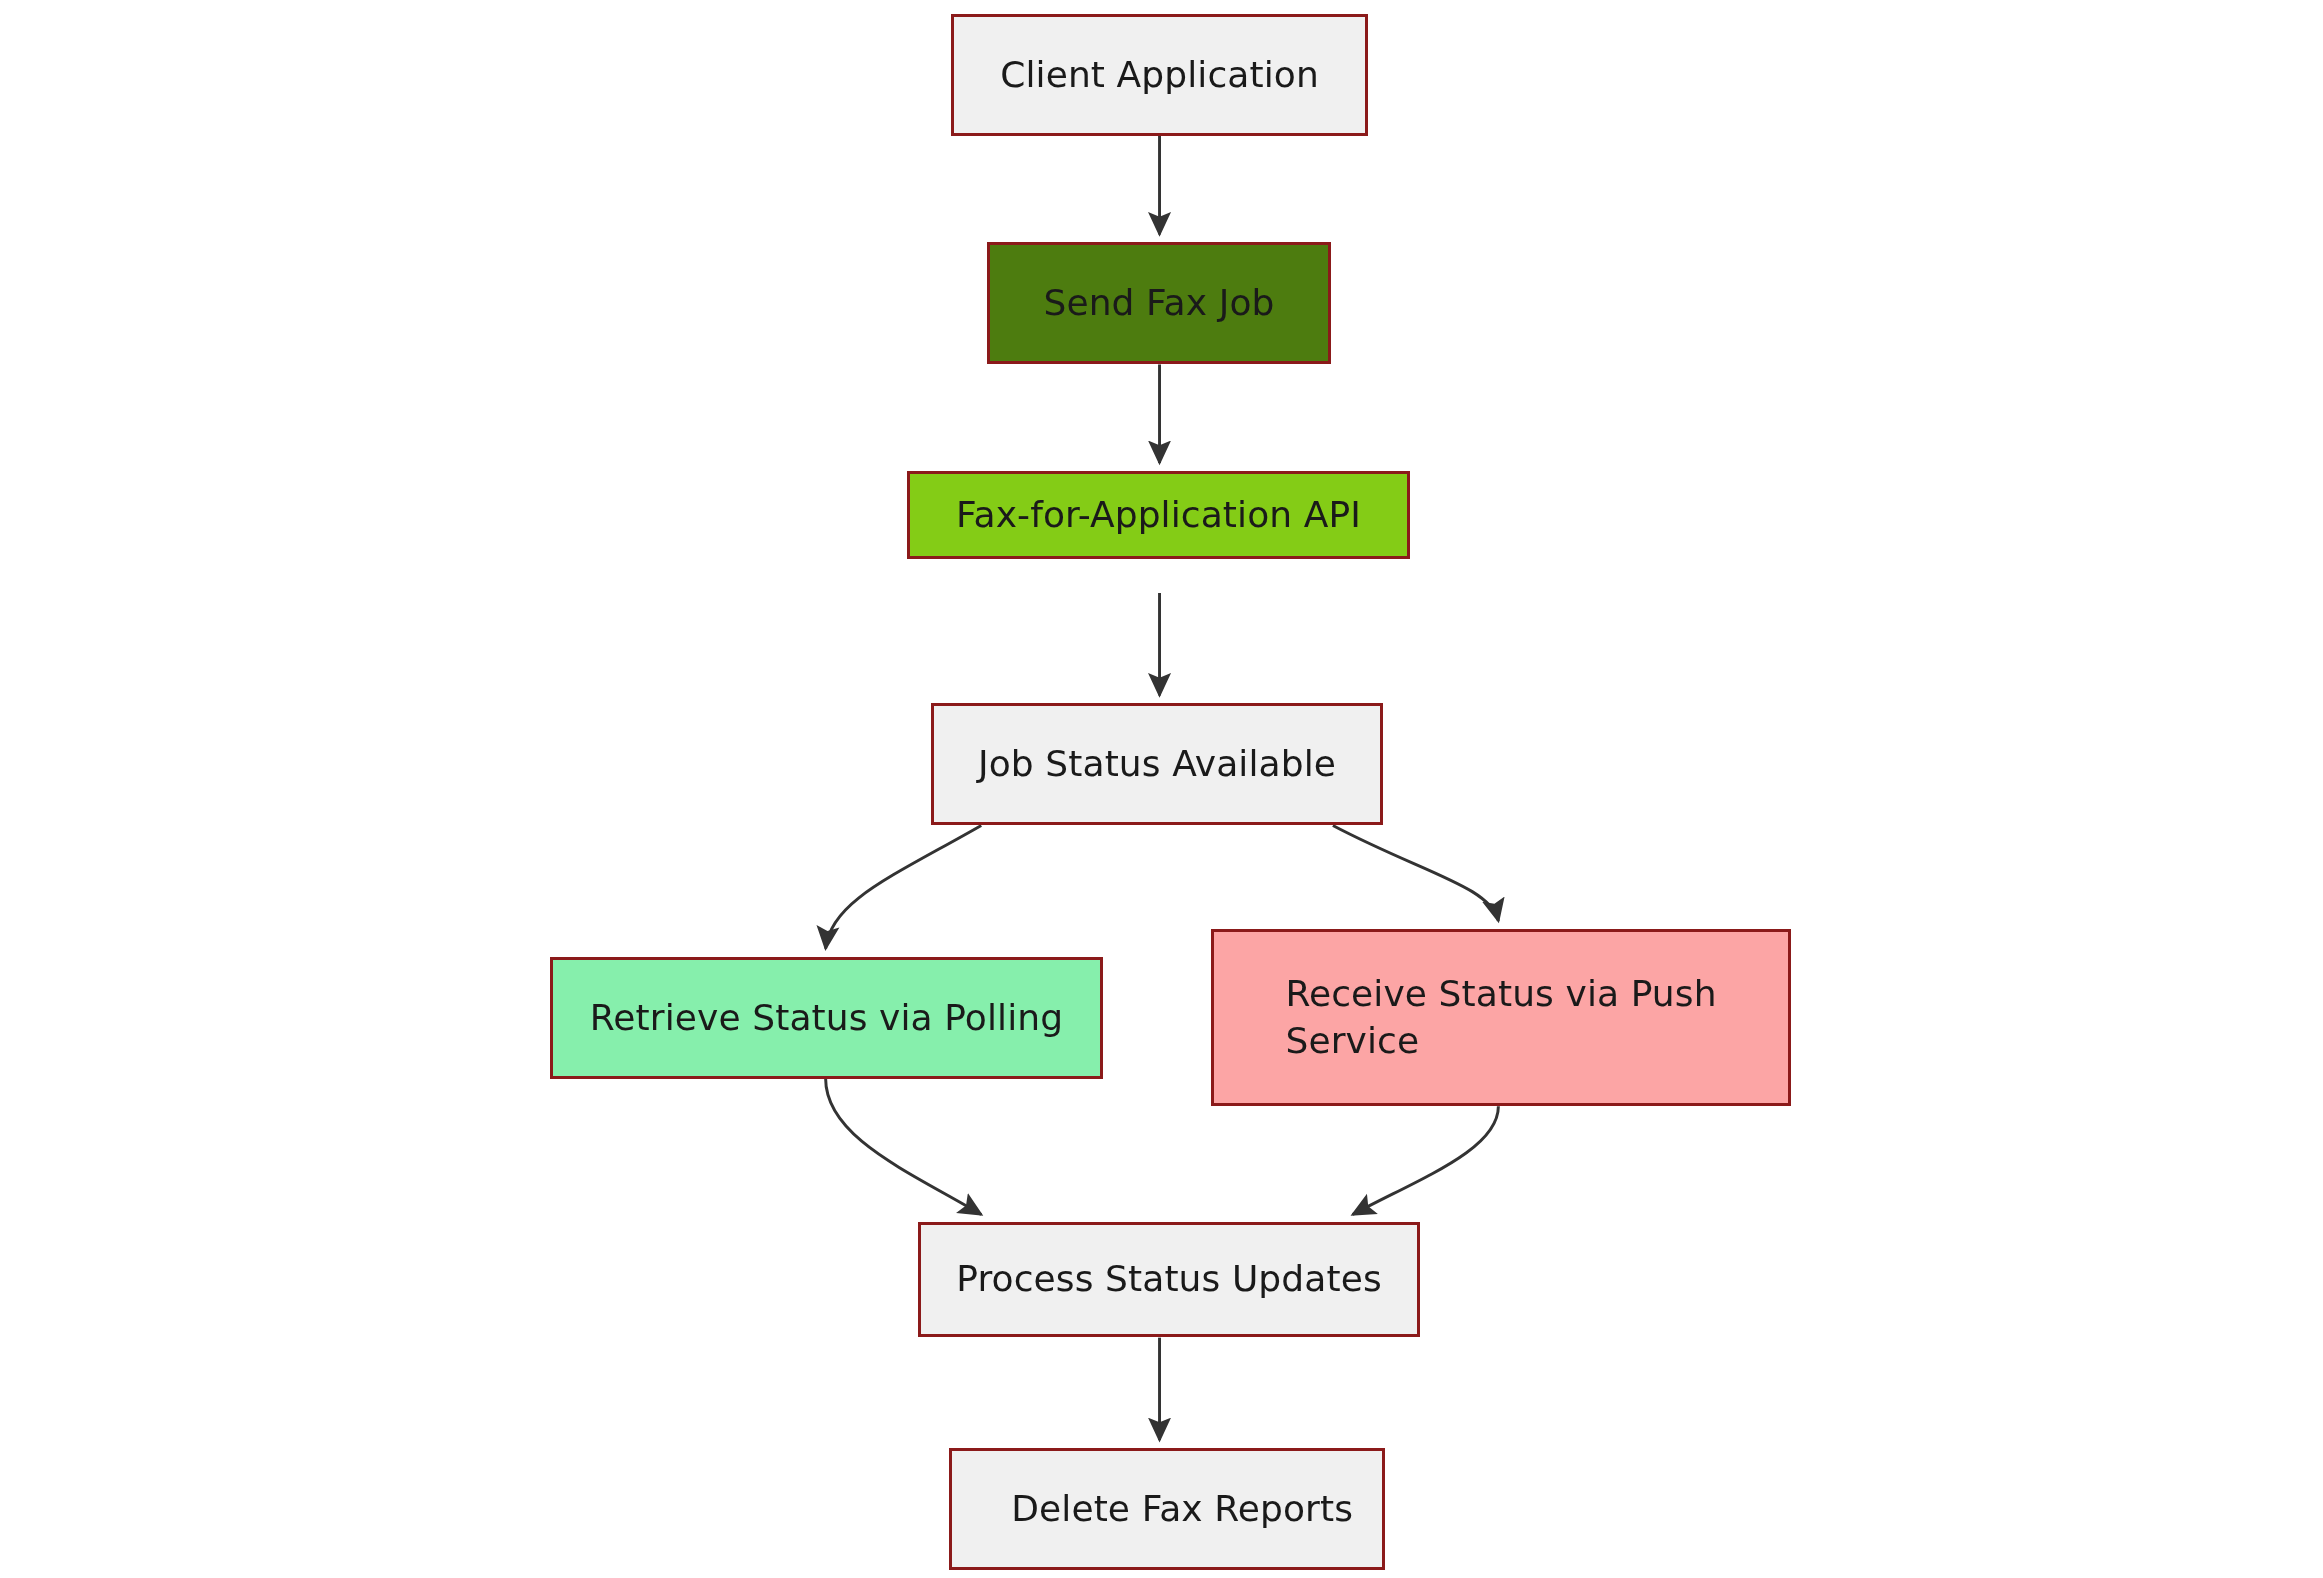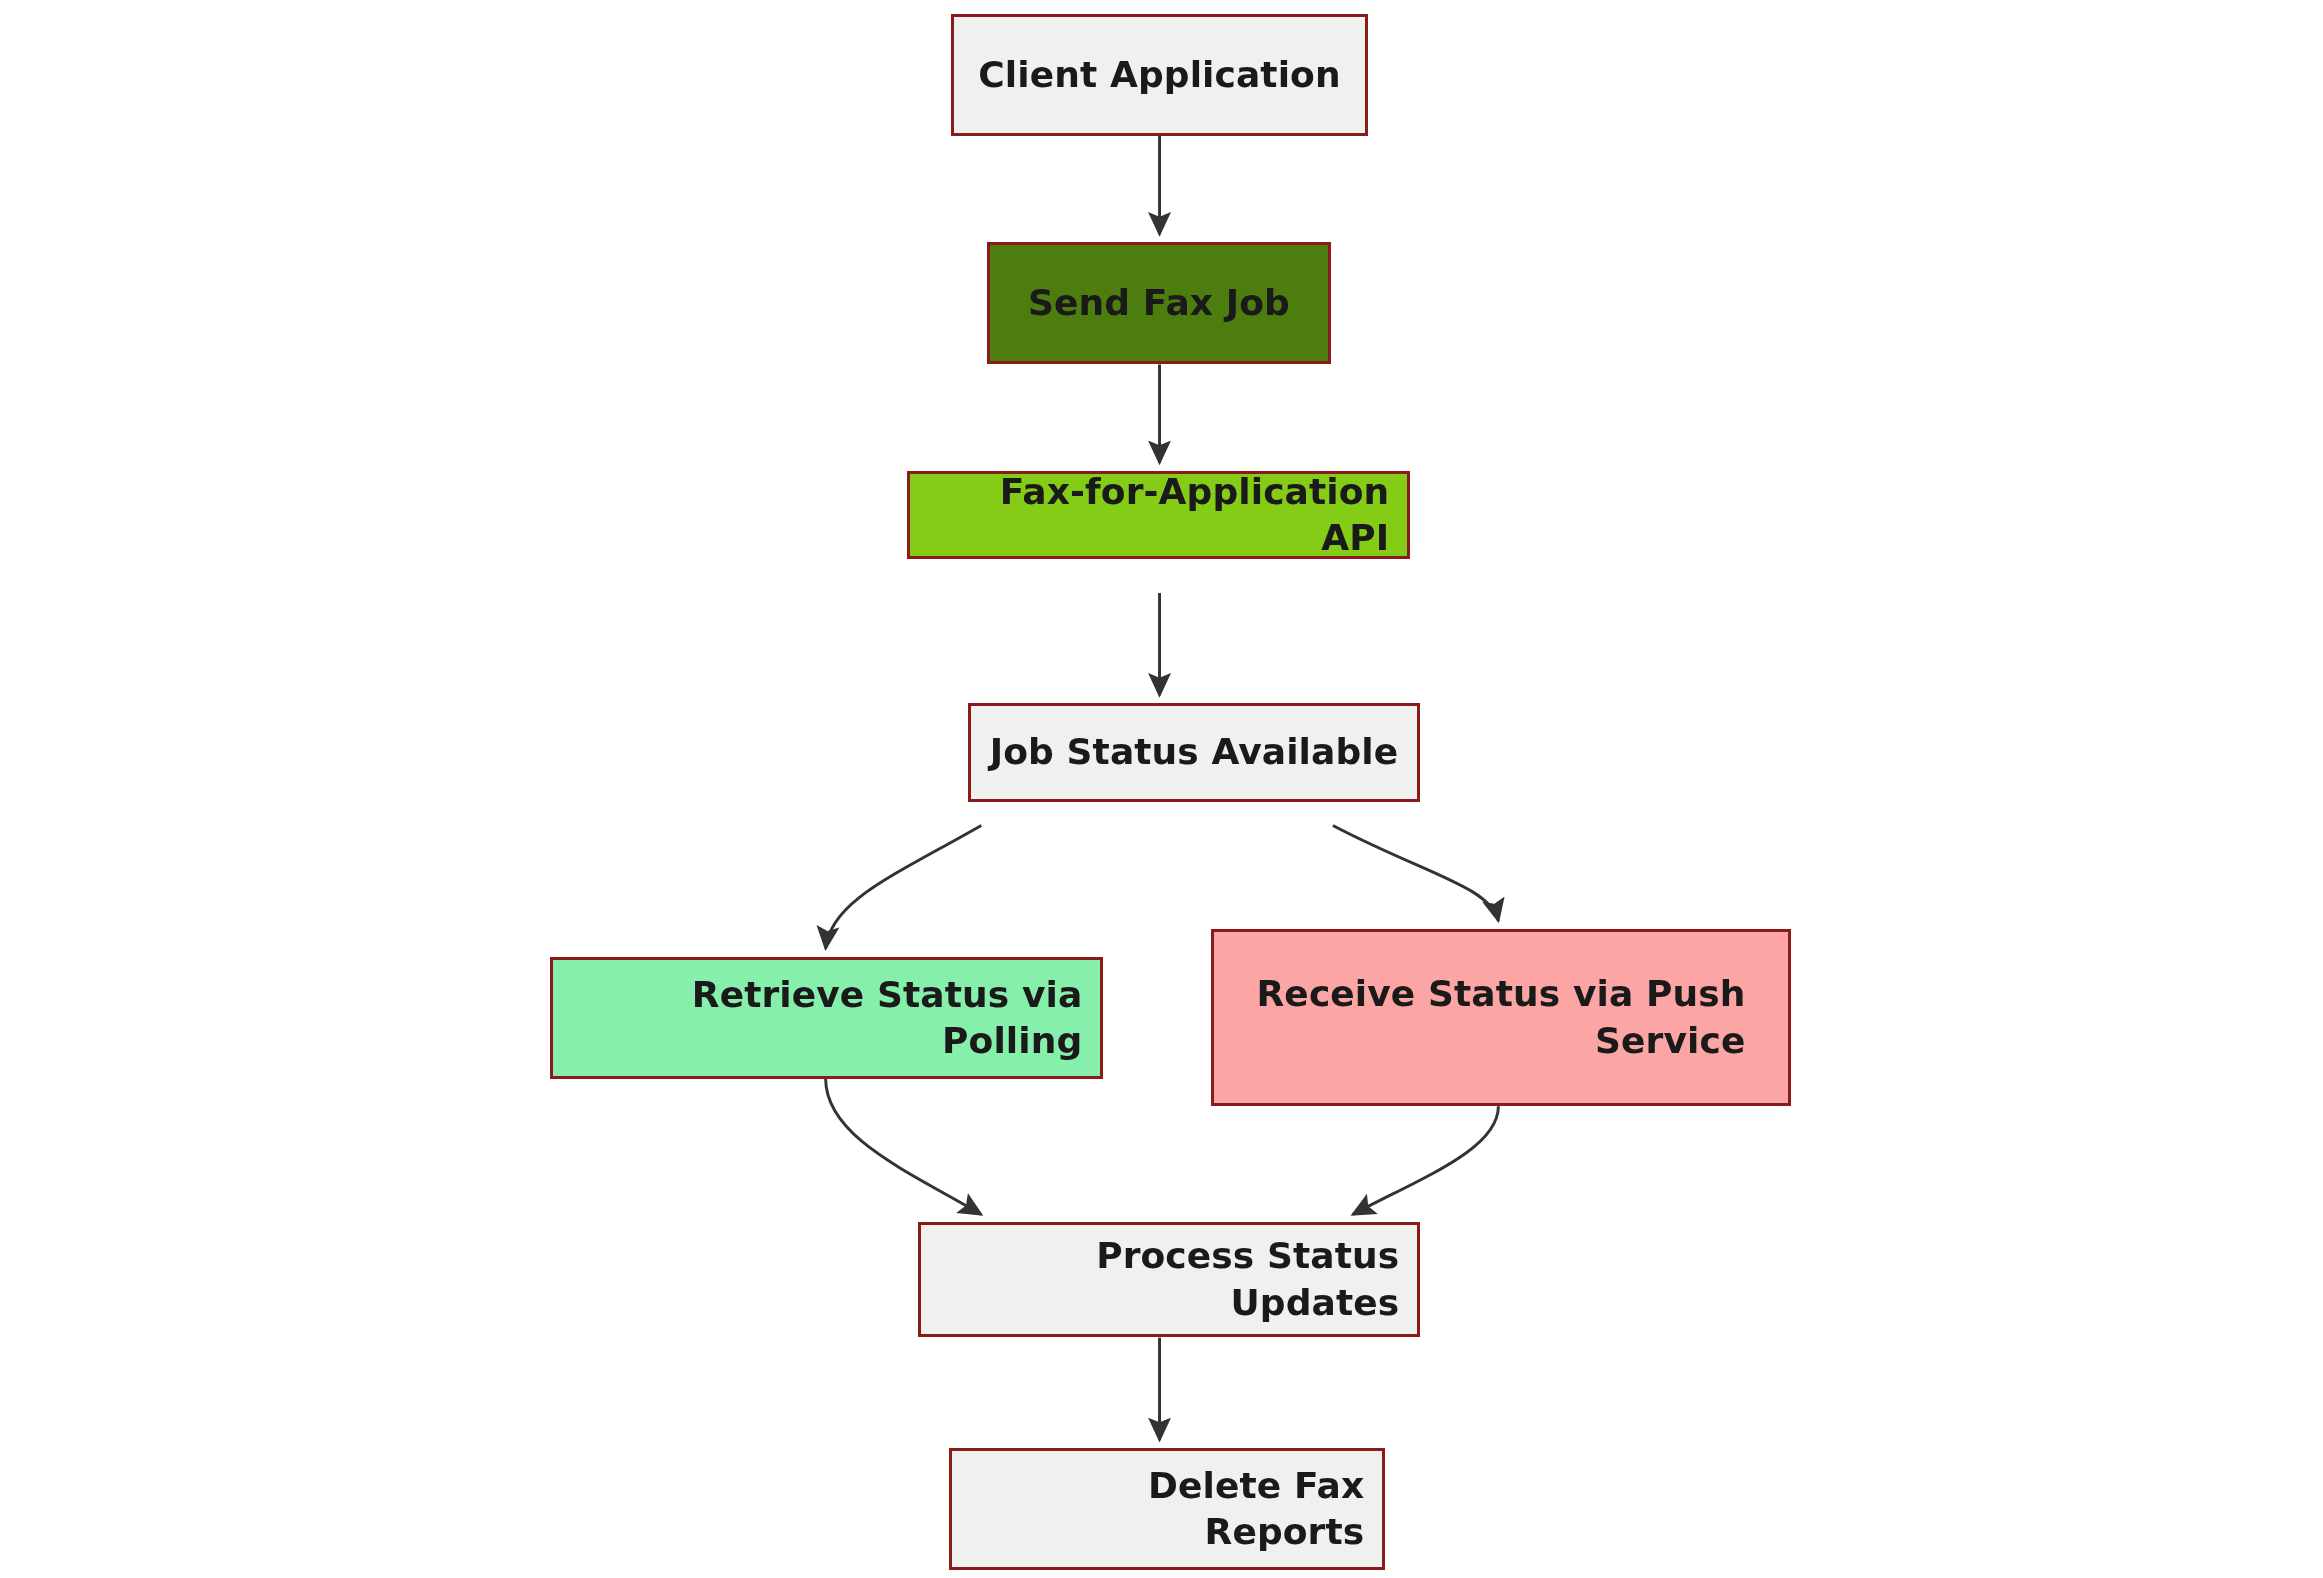--- a/index.html
+++ b/index.html
@@ -28,27 +28,27 @@
     width: 2324px;
     height: 1578px;
     pointer-events: none;
   }
   .node {
     position: absolute;
     box-sizing: border-box;
     display: flex;
     align-items: center;
     justify-content: center;
-    text-align: right;
+    text-align: left;
     background: #f0f0f0;
     border: 3px solid #8b1a1a;
     color: #1a1a1a;
     font-size: 36px;
     line-height: 1.28;
-    font-weight: 700;
+    font-weight: 400;
     letter-spacing: 0.1px;
     padding: 3.9px 17.7px;
   }
   .node-label {
     display: block;
     white-space: pre-line;
   }
 </style>
 </head>
 <body style="background: rgb(255, 255, 255);">
@@ -78,21 +78,21 @@
   </div>
 
   <div class="node" style="left: 987px; top: 242px; width: 344px; height: 122px; background: #4d7c0f; border-color: rgb(139, 26, 26); color: rgb(26, 26, 26);">
     <span class="node-label">Send Fax Job</span>
   </div>
 
   <div class="node" style="left: 907px; top: 471px; width: 503px; height: 88px; background: #84cc16; border-color: rgb(139, 26, 26); color: rgb(26, 26, 26);">
     <span class="node-label">Fax-for-Application API</span>
   </div>
 
-  <div class="node" style="left: 968px; top: 703px; width: 452px; height: 99px; background: rgb(240, 240, 240); border-color: rgb(139, 26, 26); color: rgb(26, 26, 26);">
+  <div class="node" style="left: 931px; top: 703px; width: 452px; height: 122px; background: rgb(240, 240, 240); border-color: rgb(139, 26, 26); color: rgb(26, 26, 26);">
     <span class="node-label">Job Status Available</span>
   </div>
 
   <div class="node" style="left: 550px; top: 957px; width: 553px; height: 122px; background: #86efac; border-color: rgb(139, 26, 26); color: rgb(26, 26, 26);">
     <span class="node-label">Retrieve Status via Polling</span>
   </div>
 
   <div class="node" style="left: 1211px; top: 929px; width: 580px; height: 177px; background: #fca5a5; border-color: rgb(139, 26, 26); color: rgb(26, 26, 26);">
     <span class="node-label">Receive Status via Push
 Service</span>

